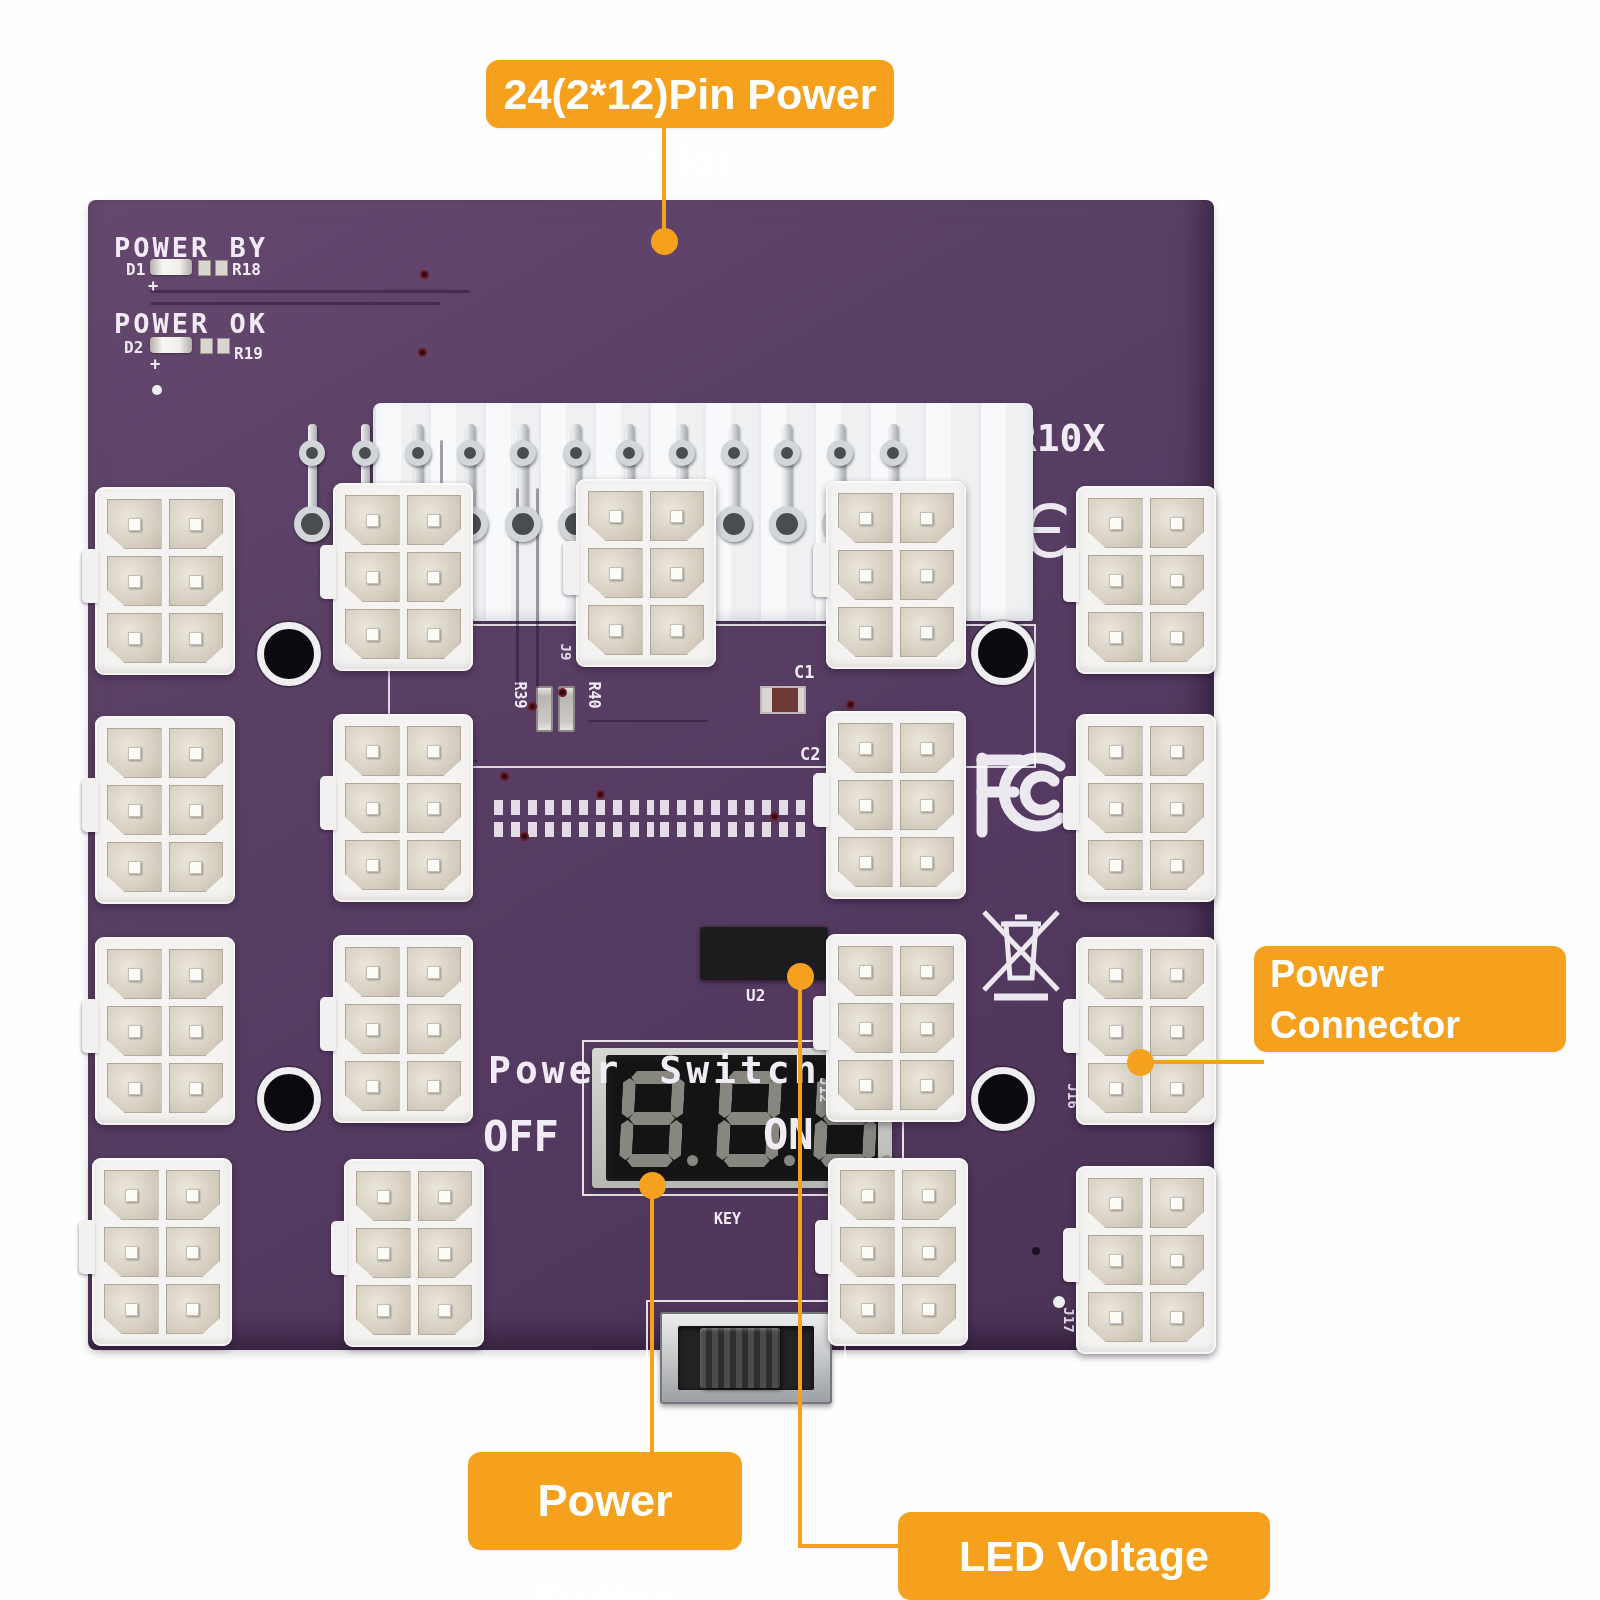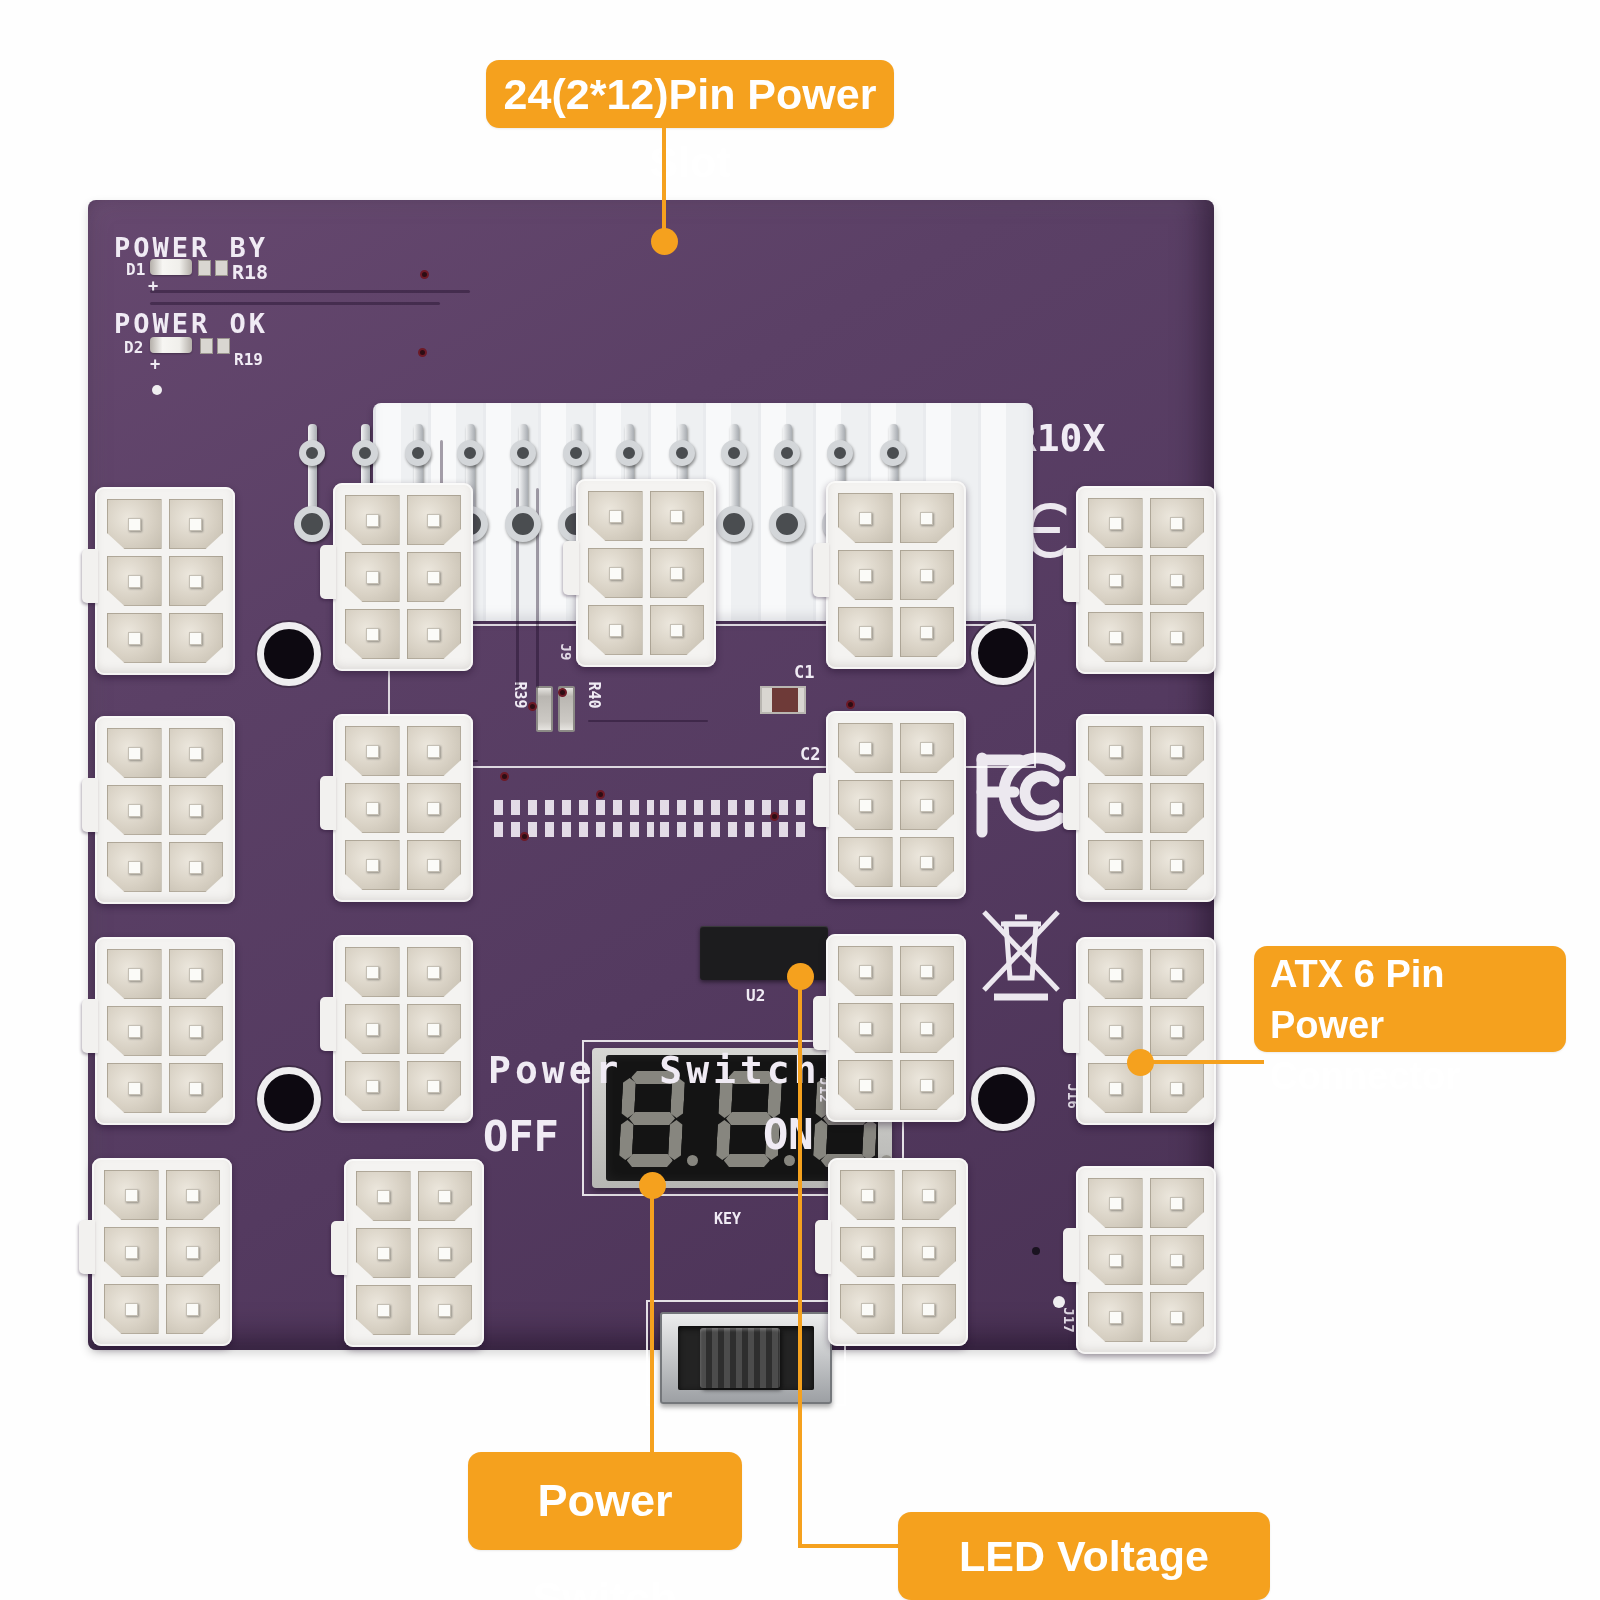--- a/index.html
+++ b/index.html
@@ -80,29 +80,29 @@
 
 <div class="stage">
 
   <div class="board">
 
     <div class="silk" style="left:26px;top:32px;font-size:27px;letter-spacing:3px;">POWER BY</div>
     <div class="silk" style="left:38px;top:60px;font-size:16px;">D1</div>
     <div class="chip-led" style="left:62px;top:59px;width:42px;"></div>
     <div class="chip-r" style="left:110px;top:60px;"></div>
     <div class="chip-r" style="left:127px;top:60px;"></div>
-    <div class="silk" style="left:144px;top:60px;font-size:20px;">R18</div>
+    <div class="silk" style="left:144px;top:60px;font-size:16px;">R18</div>
     <div class="silk" style="left:60px;top:76px;font-size:17px;">+</div>
 
     <div class="silk" style="left:26px;top:108px;font-size:27px;letter-spacing:3px;">POWER OK</div>
     <div class="silk" style="left:36px;top:138px;font-size:16px;">D2</div>
     <div class="chip-led" style="left:62px;top:137px;width:42px;"></div>
     <div class="chip-r" style="left:112px;top:138px;"></div>
     <div class="chip-r" style="left:129px;top:138px;"></div>
-    <div class="silk" style="left:146px;top:150px;font-size:16px;">R19</div>
+    <div class="silk" style="left:146px;top:144px;font-size:16px;">R19</div>
     <div class="silk" style="left:62px;top:154px;font-size:17px;">+</div>
 
     <div class="silk" style="left:880px;top:216px;font-size:38px;">VER10X</div>
 
     <div class="abs" style="left:882px;top:292px;color:#ece8ef;font-family:'DejaVu Sans',sans-serif;font-size:68px;letter-spacing:5px;transform:scaleY(1.08);">CЄ</div>
     <svg class="abs" style="left:880px;top:550px;" width="106" height="90" viewBox="0 0 106 90">
       <g stroke="#ece8ef" stroke-width="11" fill="none" stroke-linecap="round">
         <path d="M14 8 V82"></path>
           <path d="M14 10 H52"></path>
           <path d="M14 42 H46"></path>
@@ -603,21 +603,20 @@
           <div class="pinhole"></div>
         </div>
       </div>
     </div>
 
   <div class="callout" style="left:486px;top:60px;width:408px;height:68px;font-size:43px;line-height:68px;">24(2*12)Pin Power Slot</div>
   <div class="lead" style="left:662px;top:128px;width:4px;height:102px;"></div>
   <div class="lead-dot" style="left:651px;top:228px;"></div>
 
   <div class="callout" style="left:1254px;top:946px;width:312px;height:106px;font-size:38px;line-height:1.34;text-align:left;padding-left:16px;box-sizing:border-box;padding-top:3px;">
-    <div>ATX 6 Pin</div>
     <div>Power Connector</div>
   </div>
   <div class="lead" style="left:1150px;top:1060px;width:114px;height:4px;"></div>
   <div class="lead-dot" style="left:1127px;top:1049px;"></div>
 
   <div class="lead" style="left:650px;top:1198px;width:4px;height:256px;"></div>
   <div class="lead-dot" style="left:639px;top:1172px;"></div>
   <div class="callout" style="left:468px;top:1452px;width:274px;height:98px;font-size:45px;line-height:98px;">Power Switch</div>
 
   <div class="lead" style="left:798px;top:986px;width:4px;height:562px;"></div>

